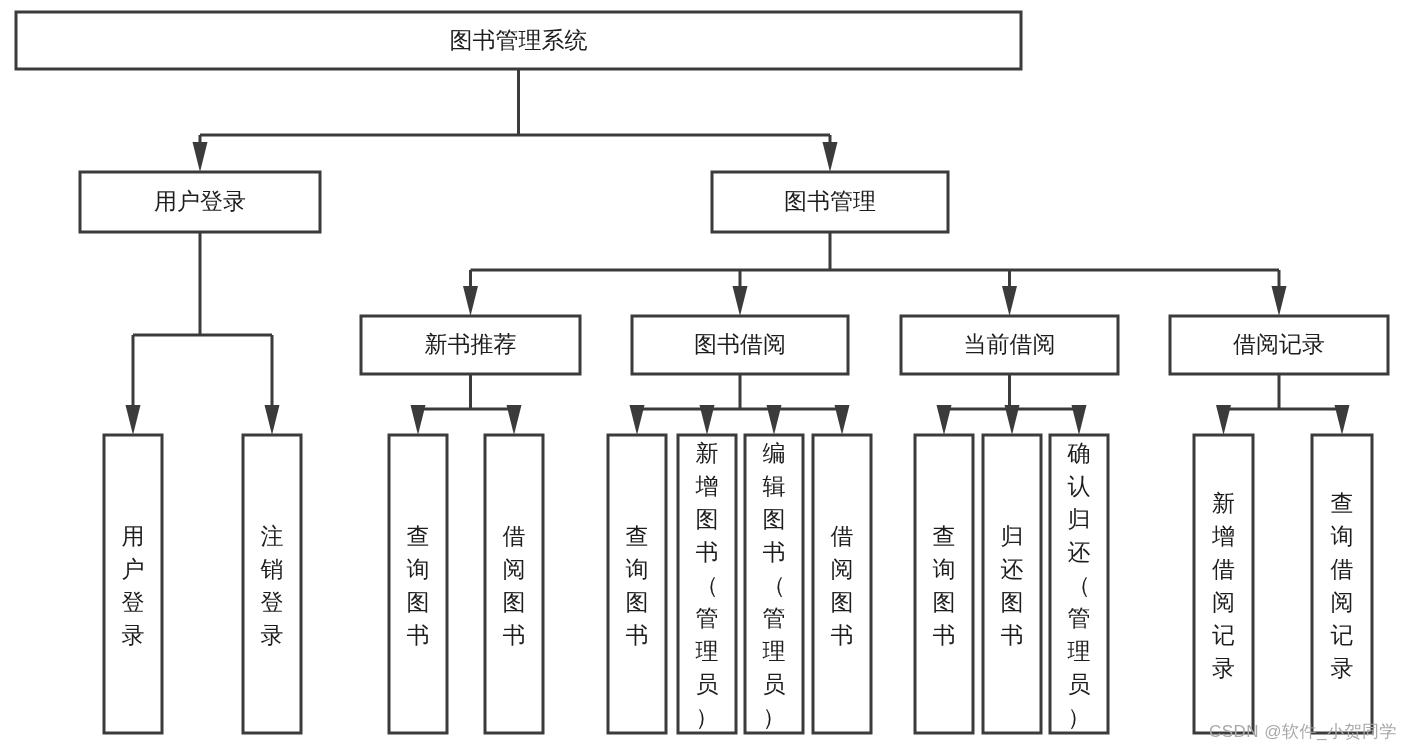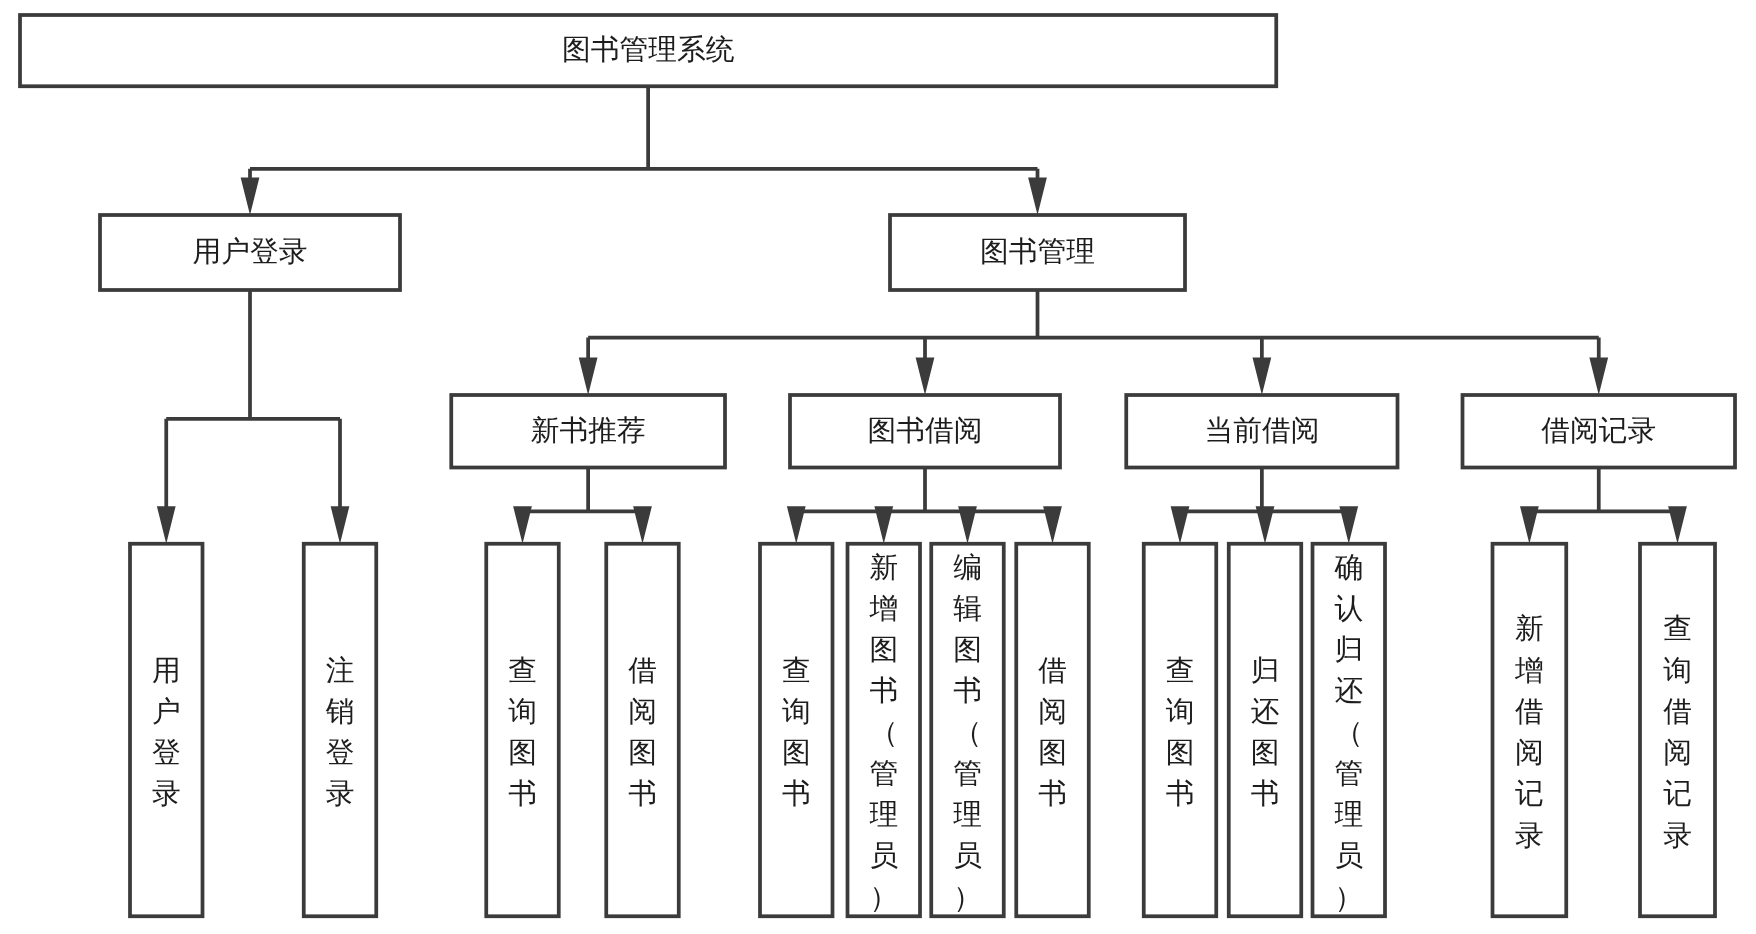--- a/index.html
+++ b/index.html
@@ -200,13 +200,14 @@
         <g>
           <rect x="1194" y="435" width="59" height="298" class="node-box"></rect>
           <text x="1223.5" class="node-label-vertical"><tspan x="1223.5" y="510.74">新</tspan><tspan x="1223.5" y="543.74">增</tspan><tspan x="1223.5" y="576.74">借</tspan><tspan x="1223.5" y="609.74">阅</tspan><tspan x="1223.5" y="642.74">记</tspan><tspan x="1223.5" y="675.74">录</tspan></text>
         </g>
         <g>
           <rect x="1312" y="435" width="60" height="298" class="node-box"></rect>
           <text x="1342" class="node-label-vertical"><tspan x="1342" y="510.74">查</tspan><tspan x="1342" y="543.74">询</tspan><tspan x="1342" y="576.74">借</tspan><tspan x="1342" y="609.74">阅</tspan><tspan x="1342" y="642.74">记</tspan><tspan x="1342" y="675.74">录</tspan></text>
         </g>
       </g>
   </svg>
+  <div class="watermark">CSDN @软件_小贺同学</div>
 </div>
 
 </body></html>

